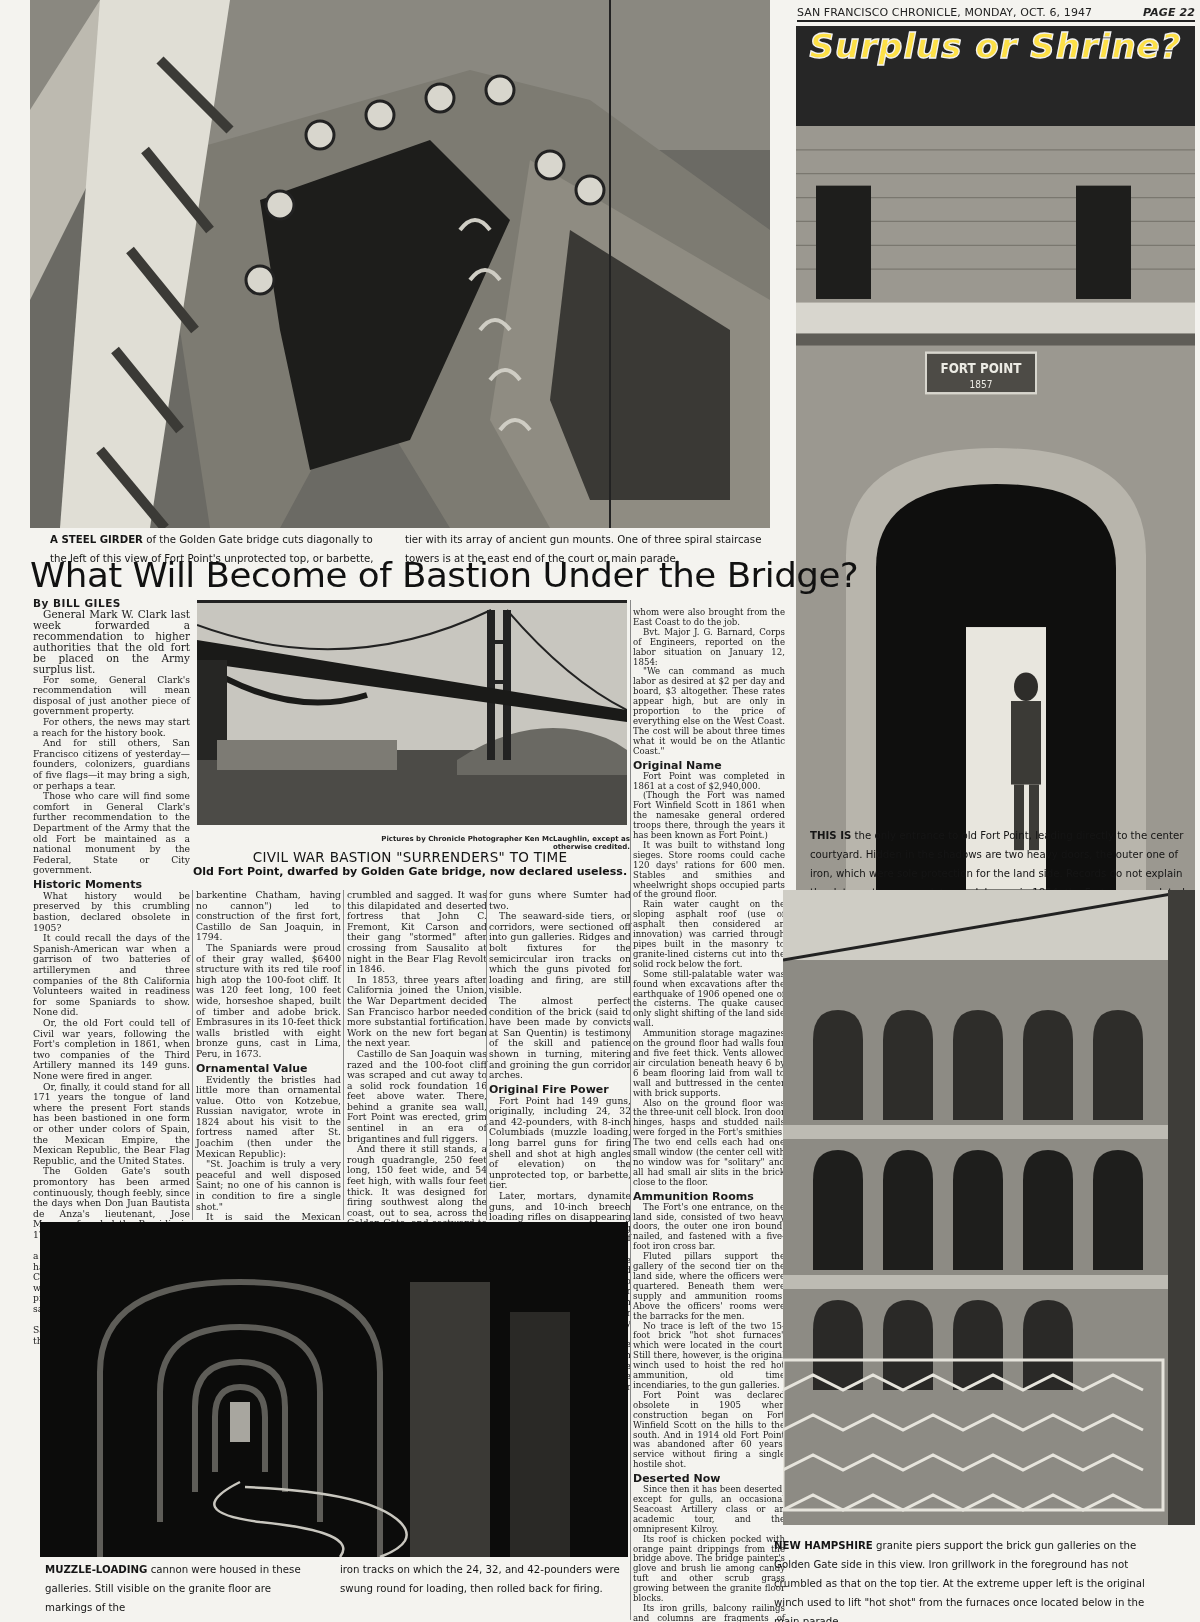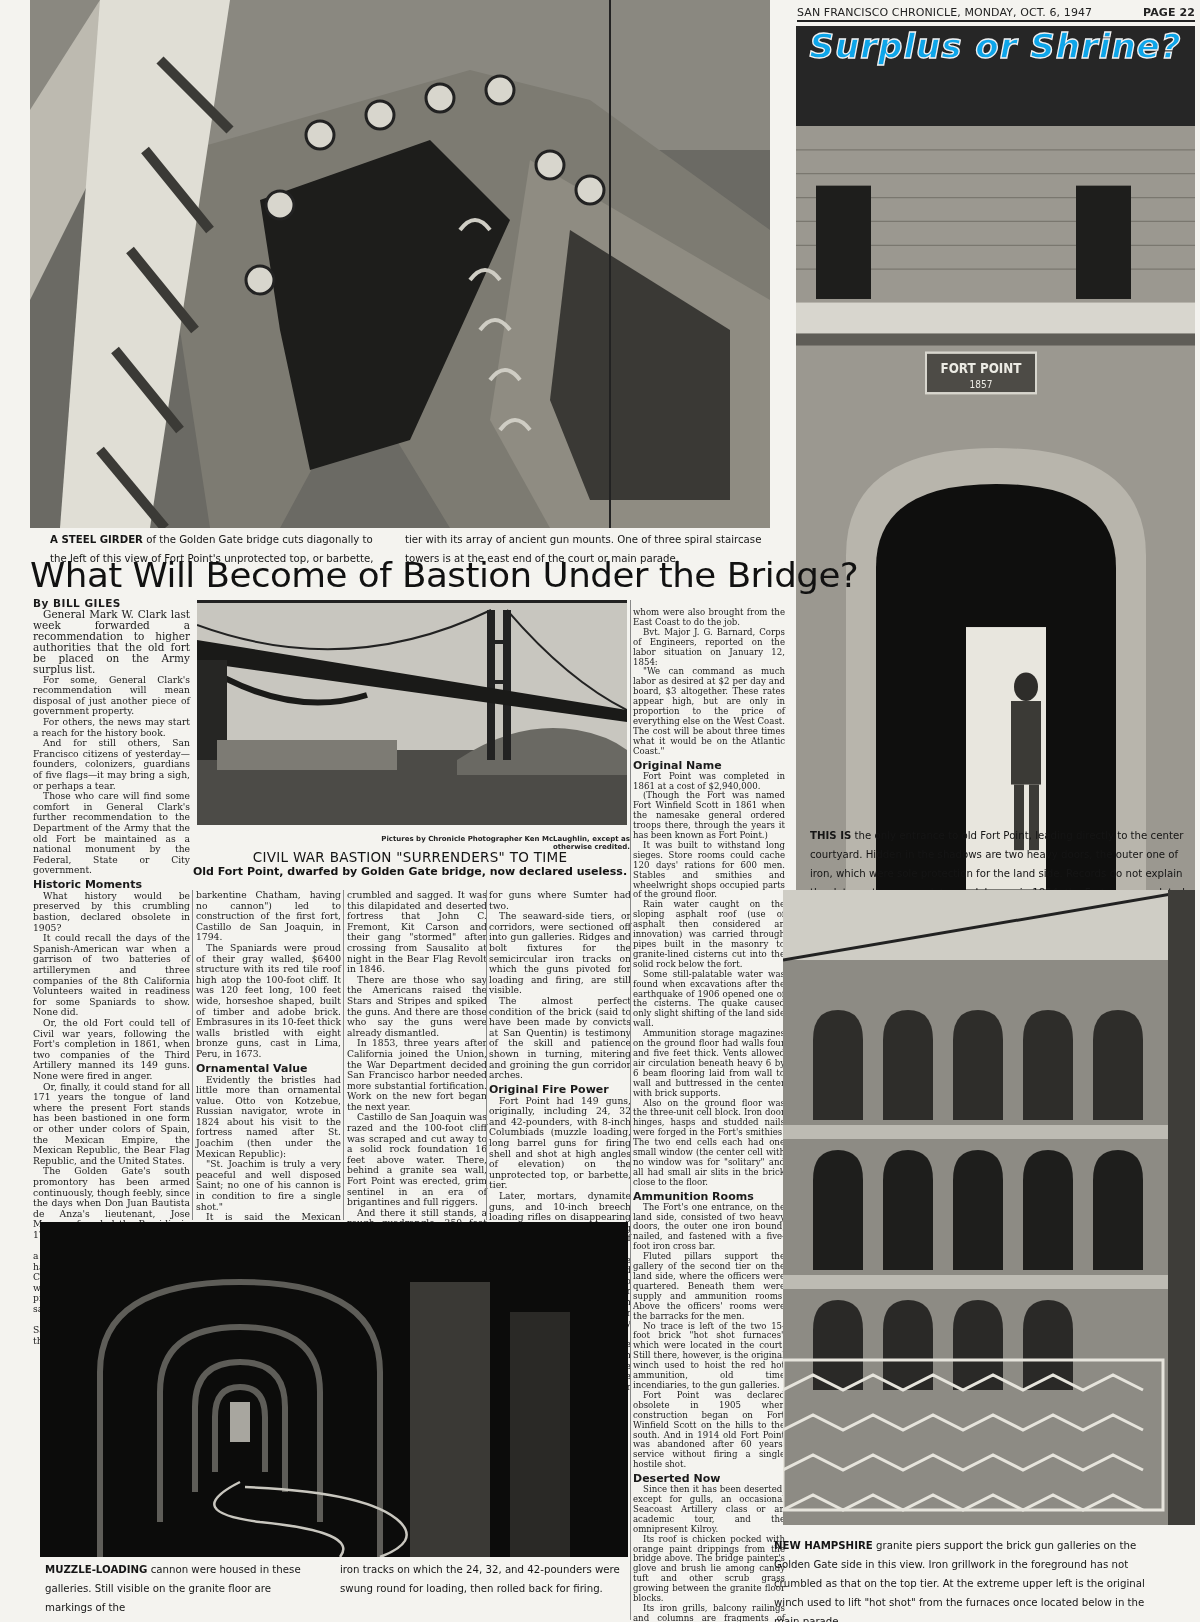--- a/index.html
+++ b/index.html
@@ -9,27 +9,27 @@
   .abs { position: absolute; }
 
   
   .photo { position: absolute; overflow: hidden; background: #2a2a2a; }
   .photo svg { width: 100%; height: 100%; display: block; }
 
   
   .masthead { position: absolute; left: 797px; top: 6px; width: 398px; height: 16px;
     font-family: "DejaVu Sans", sans-serif; font-size: 11px; letter-spacing: 0.1px; color: #222;
     border-bottom: 2px solid #222; display: flex; justify-content: space-between; align-items: flex-end; padding-bottom: 1px; }
-  .masthead .page { font-weight: bold; }
+  .masthead .page { font-weight: bold; font-style: italic; }
 
   .title-box { position: absolute; left: 796px; top: 26px; width: 399px; height: 100px; background: #262626;
     text-align: center; color: #fff; }
   .title-box .t1 { font-family: "DejaVu Sans", sans-serif; font-weight: bold; font-size: 40px; line-height: 48px; margin-top: 8px; letter-spacing: 0.5px; }
   .title-box .t2 { font-family: "DejaVu Sans", sans-serif; font-style: italic; font-weight: bold; font-size: 34px; line-height: 40px;
-    color: #0ea5e9; -webkit-text-stroke: 1.3px #f2f2f2; letter-spacing: 1px; }
+    color: #fde047; -webkit-text-stroke: 1.3px #f2f2f2; letter-spacing: 1px; }
 
   
   .caption { font-family: "DejaVu Sans", sans-serif; font-size: 10.2px; line-height: 19px; color: #151515; }
   .caption b { font-weight: bold; }
   .credit { font-family: "DejaVu Sans", sans-serif; font-size: 7px; color: #222; font-weight: bold; }
 
   
   .headline { position: absolute; left: 30px; top: 555px; width: 760px; font-family: "DejaVu Sans", sans-serif;
     font-size: 34px; line-height: 40px; letter-spacing: -0.5px; color: #111; white-space: nowrap; transform: scaleX(1.05); transform-origin: left; }
 
@@ -205,21 +205,20 @@
   <h3>Ornamental Value</h3>
   <p>Evidently the bristles had little more than ornamental value. Otto von Kotzebue, Russian navigator, wrote in 1824 about his visit to the fortress named after St. Joachim (then under the Mexican Republic):</p>
   <p>"St. Joachim is truly a very peaceful and well disposed Saint; no one of his cannon is in condition to fire a single shot."</p>
   <p>It is said the Mexican commandante sent to Kotzebue's ship for powder to fire an answering salute. Other reports express doubt the cannon could send a ball across the Golden Gate.</p>
   <p>Six of these guns may be seen today. Two flank the entrance to the Presidio Officers' Club, two others adorn the Presidio grounds, and two are at Fort Mason.</p>
   <p>Untended San Joaquin, built of adobe on a foundation of sand,</p>
 </div>
 
 <div class="col" style="left:347px; top:890px; width:140px;">
   <p style="text-indent:0">crumbled and sagged. It was this dilapidated and deserted fortress that John C. Fremont, Kit Carson and their gang "stormed" after crossing from Sausalito at night in the Bear Flag Revolt in 1846.</p>
-  <p>There are those who say the Americans raised the Stars and Stripes and spiked the guns. And there are those who say the guns were already dismantled.</p>
   <p>In 1853, three years after California joined the Union, the War Department decided San Francisco harbor needed more substantial fortification. Work on the new fort began the next year.</p>
   <p>Castillo de San Joaquin was razed and the 100-foot cliff was scraped and cut away to a solid rock foundation 16 feet above water. There, behind a granite sea wall, Fort Point was erected, grim sentinel in an era of brigantines and full riggers.</p>
   <p>And there it still stands, a rough quadrangle, 250 feet long, 150 feet wide, and 54 feet high, with walls four feet thick. It was designed for firing southwest along the coast, out to sea, across the Golden Gate, and eastward to the Bay.</p>
   <p>The structure, built entirely of brick, trimmed and finished with granite, surrounds a courtyard and parade ground. It was patterned along the lines of Fort Sumter in Charleston, South Carolina, except it had four tiers</p>
 </div>
 
 <div class="col" style="left:489px; top:890px; width:142px;">
   <p style="text-indent:0">for guns where Sumter had two.</p>
   <p>The seaward-side tiers, or corridors, were sectioned off into gun galleries. Ridges and bolt fixtures for the semicircular iron tracks on which the guns pivoted for loading and firing, are still visible.</p>
   <p>The almost perfect condition of the brick (said to have been made by convicts at San Quentin) is testimony of the skill and patience shown in turning, mitering and groining the gun corridor arches.</p>

